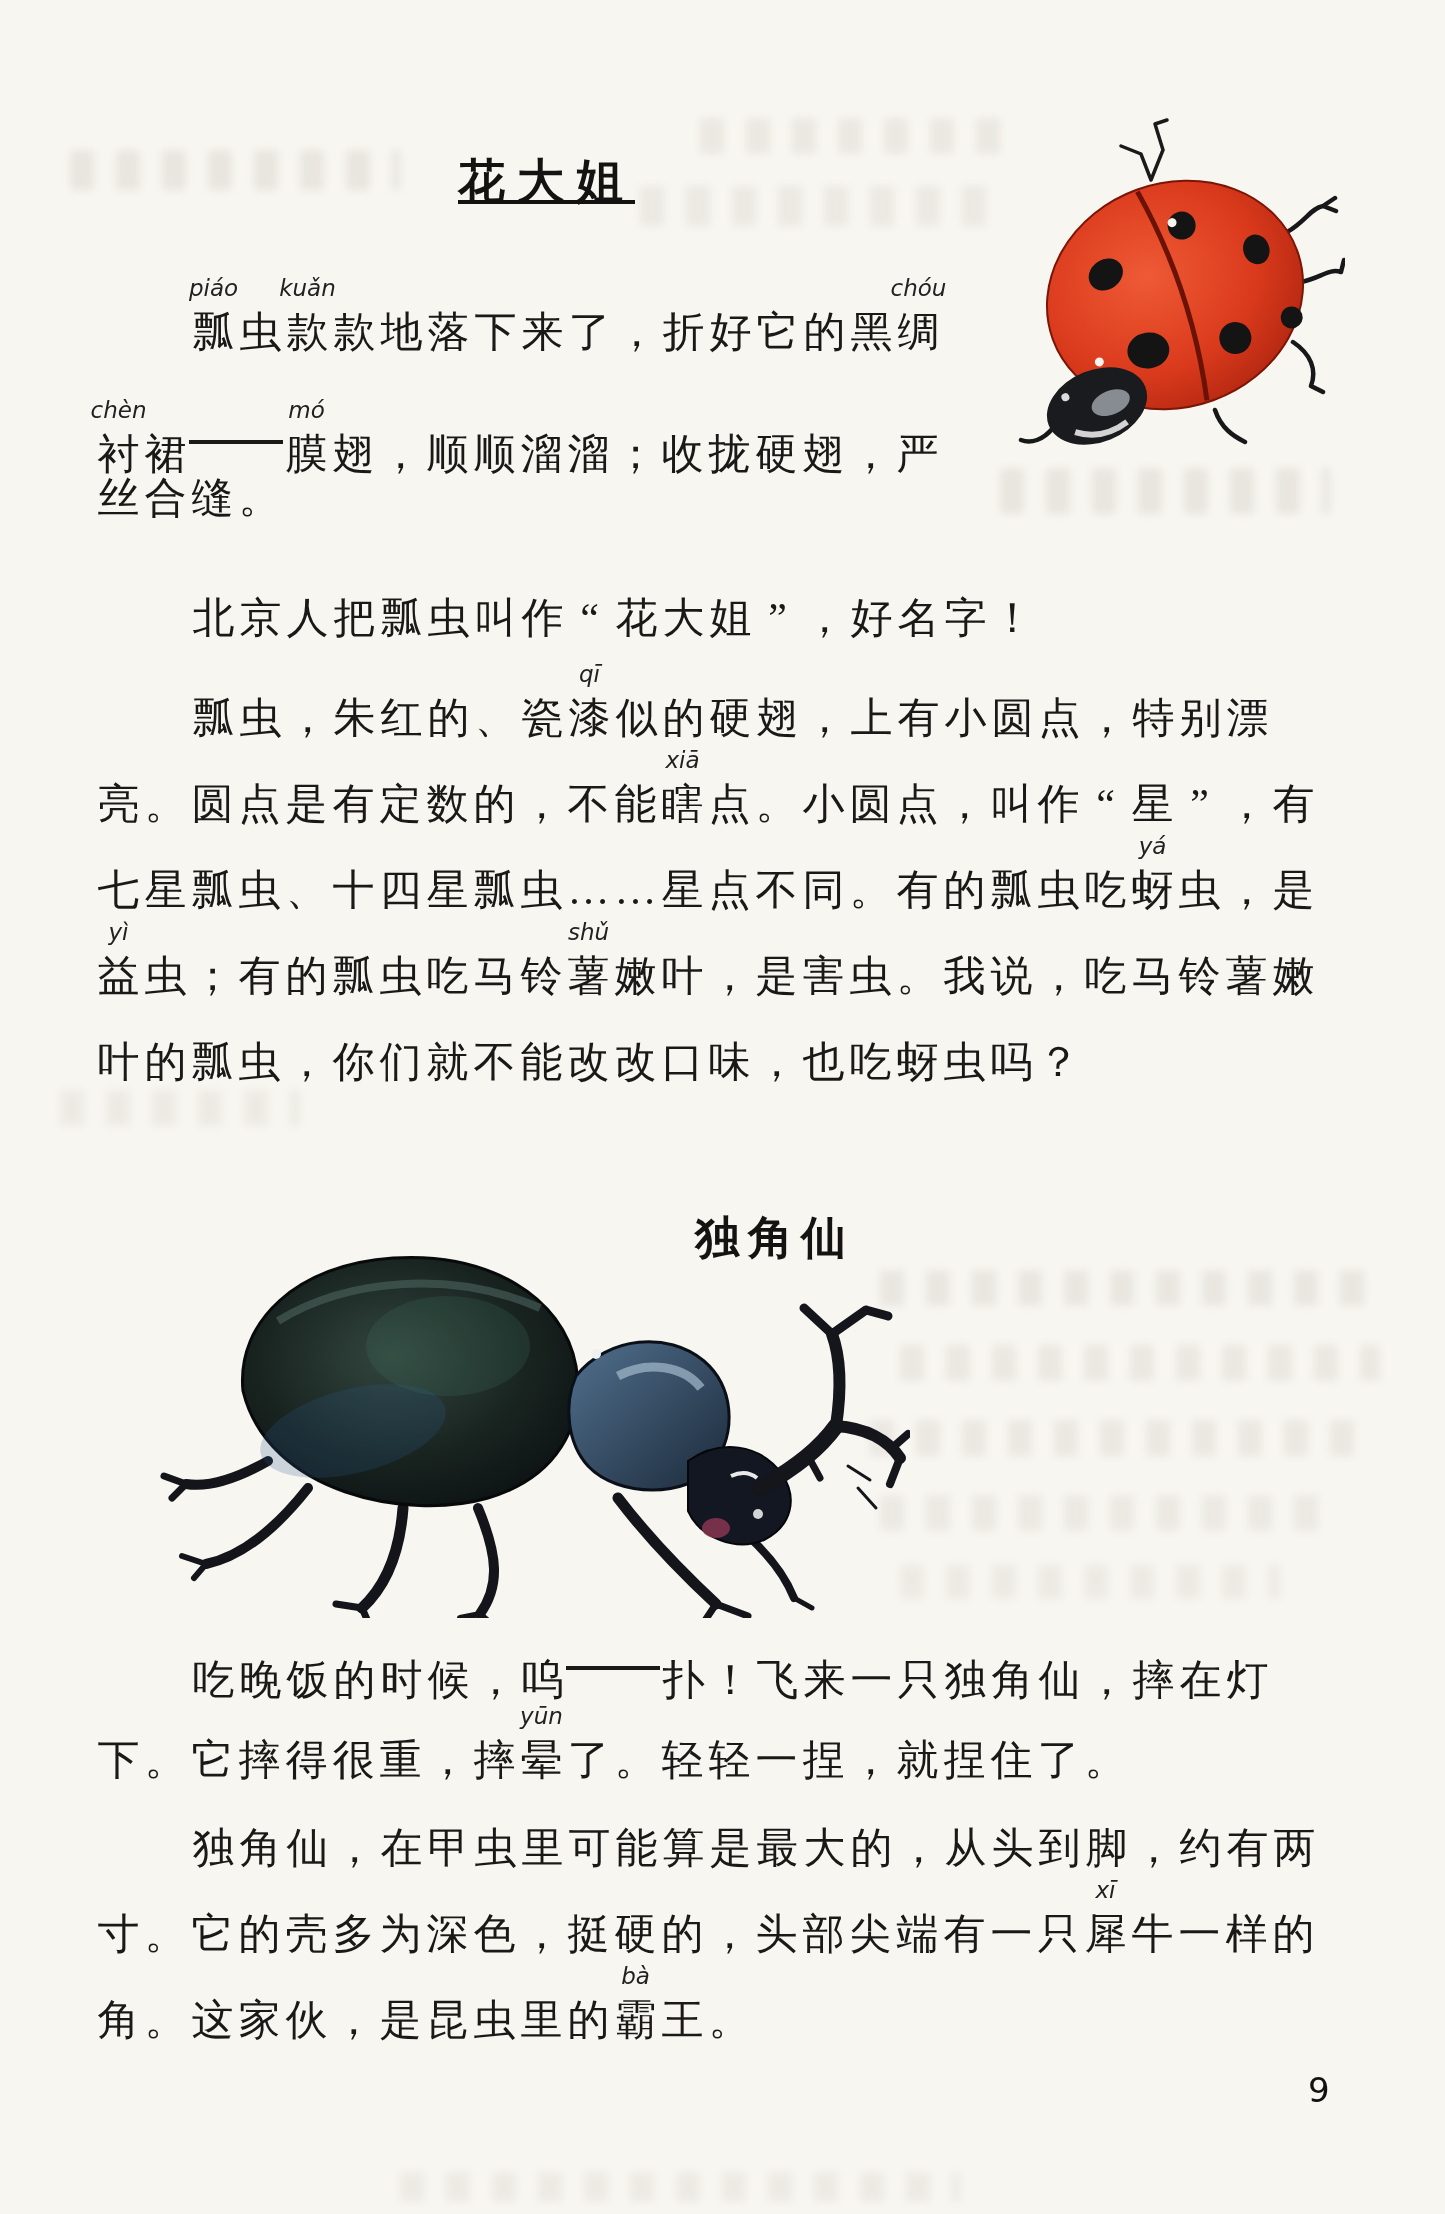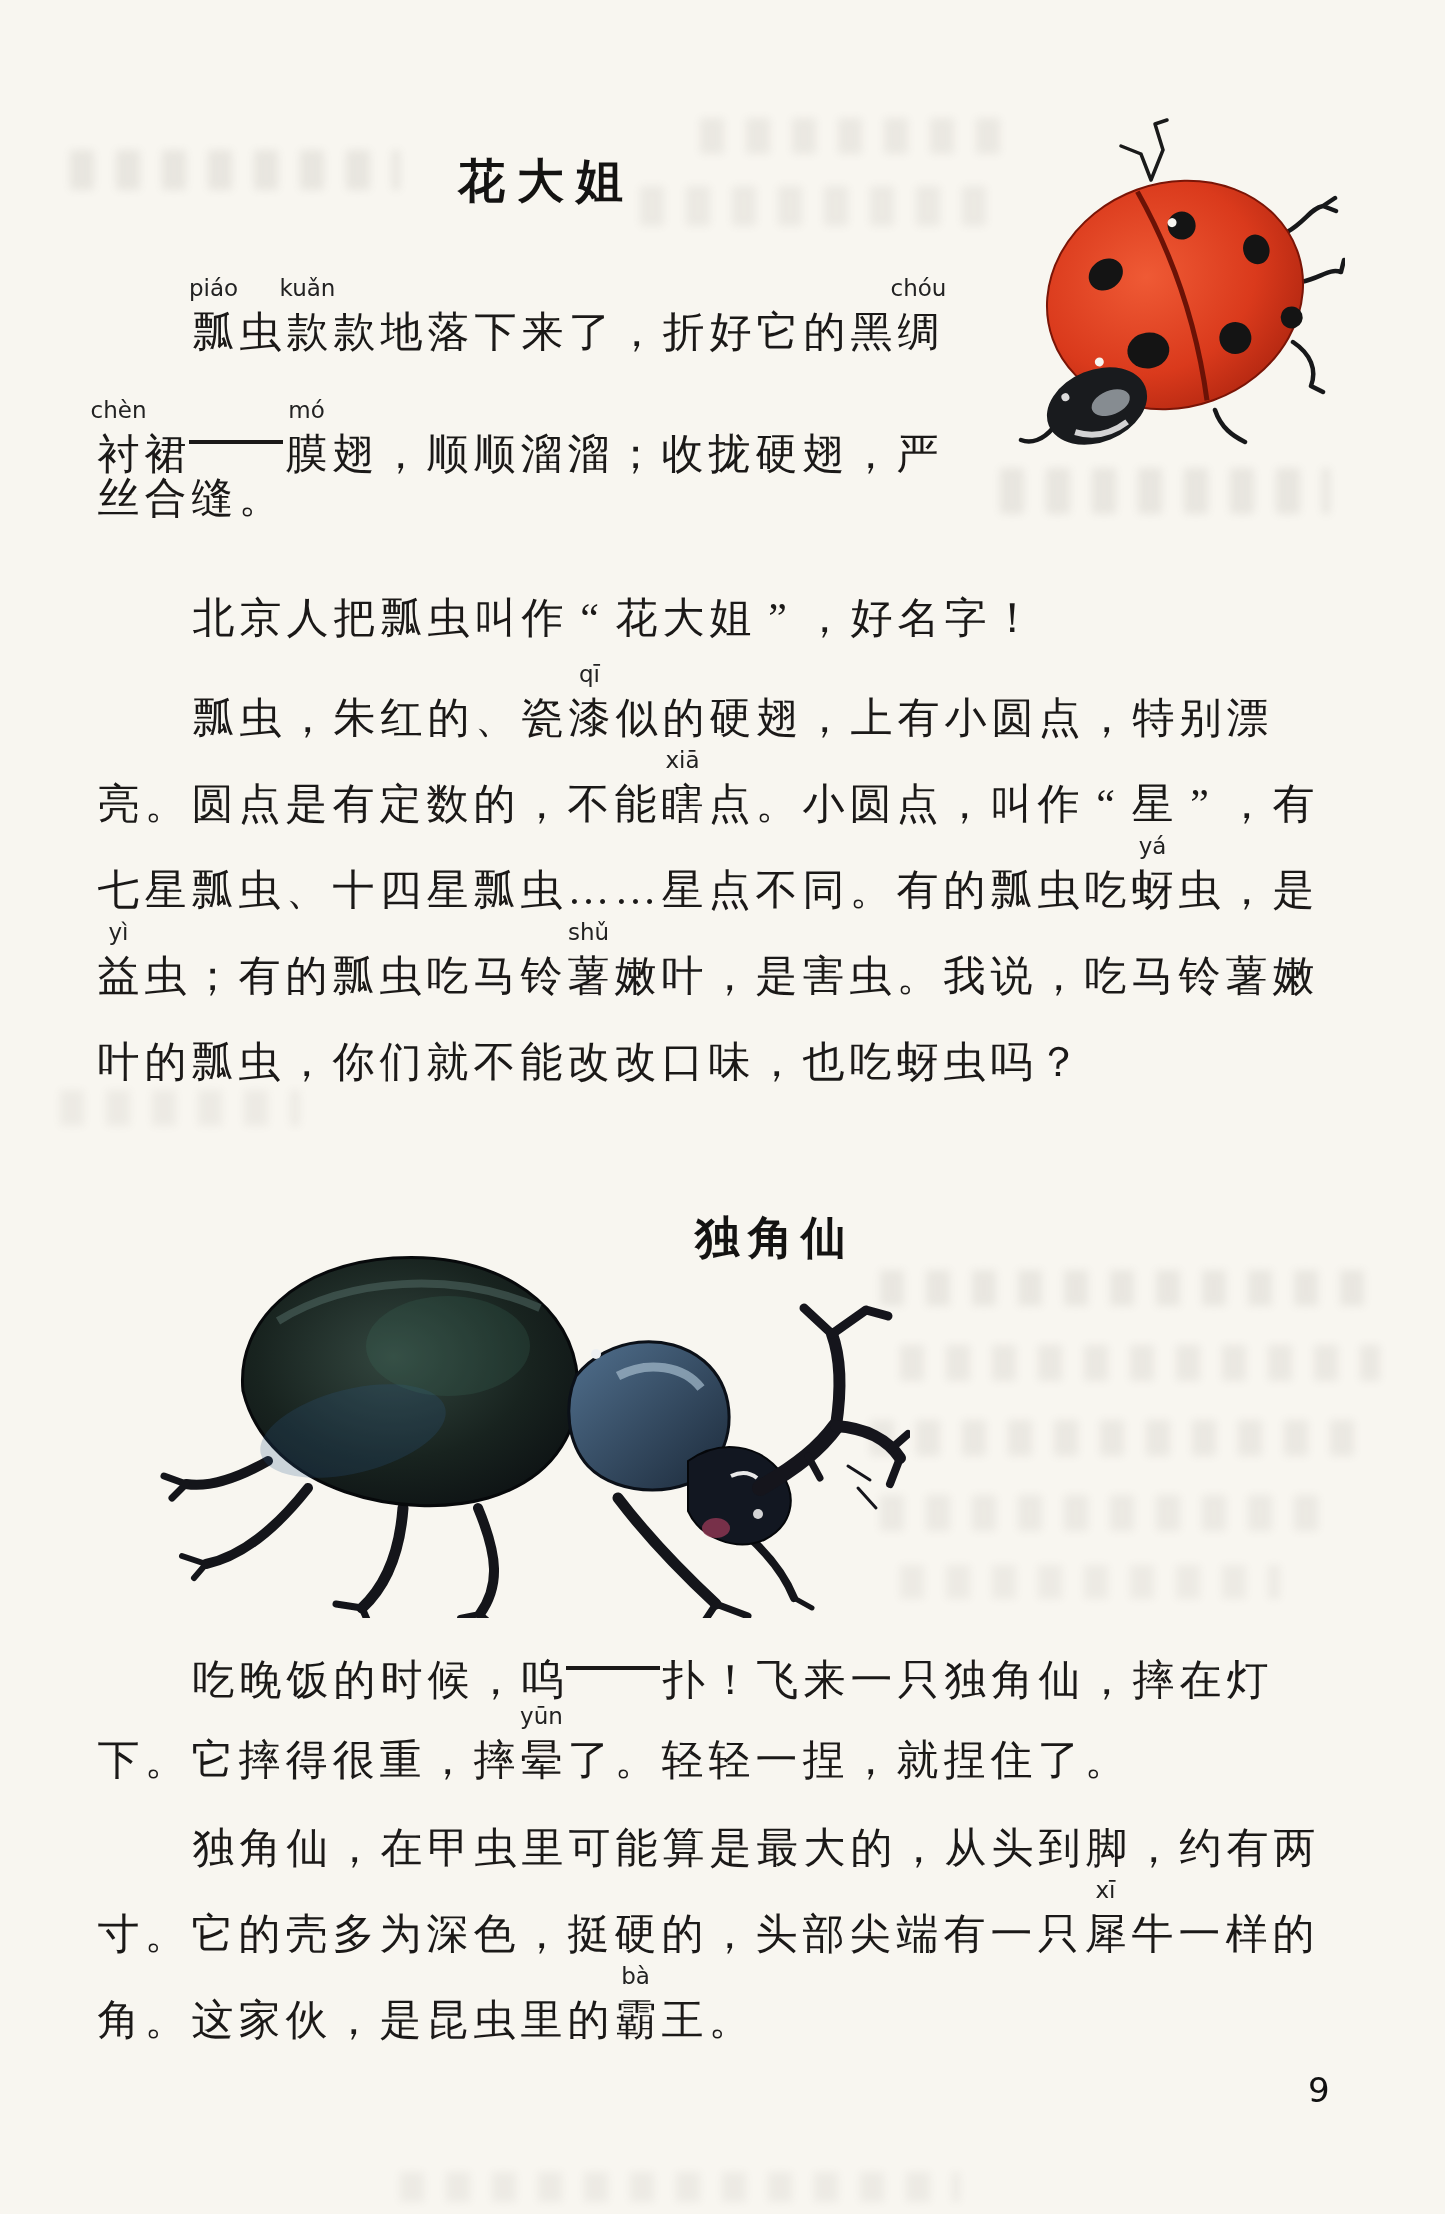--- a/index.html
+++ b/index.html
@@ -12,38 +12,38 @@
     font-family:"Liberation Serif","DejaVu Serif",serif;
     color:#1b1918;
   }
   .sec-title{
     position:absolute;
     font-family:"Liberation Serif","DejaVu Serif",serif;
     font-weight:bold;
     color:#141312;
     white-space:nowrap;
   }
-  #title-1{left:458px;top:150px;font-size:47px;letter-spacing:12px;}
+  #title-1{left:458px;top:150px;font-size:47px;letter-spacing:12px;text-decoration:underline;}
   #title-2{left:650px;top:1208px;font-size:45px;letter-spacing:8px;margin-left:45px;}
   .text-line{position:absolute;white-space:nowrap;}
   .cell{
     position:relative;display:inline-block;
     width:47px;height:52px;line-height:52px;
     text-align:center;font-size:42px;color:#1b1918;
   }
   .cell.dash i{
     display:block;height:4px;width:100%;
     background:#1b1918;margin-top:24px;
   }
   .pinyin{
     position:absolute;top:-30px;left:50%;
     transform:translateX(-50%);
     font-family:"DejaVu Sans","Liberation Sans",sans-serif;
     font-size:23px;line-height:24px;color:#222;
-    white-space:nowrap;height:24px;
+    white-space:nowrap;height:24px;font-style:italic;
   }
   #page-number{
     position:absolute;left:1308px;top:2070px;
     font-family:"DejaVu Sans","Liberation Sans",sans-serif;
     font-size:34px;color:#111;
   }
   .illus{position:absolute;}
   #ladybug{left:1005px;top:110px;width:340px;height:345px;}
   #beetle{left:148px;top:1226px;width:762px;height:392px;}
   .ghost{

